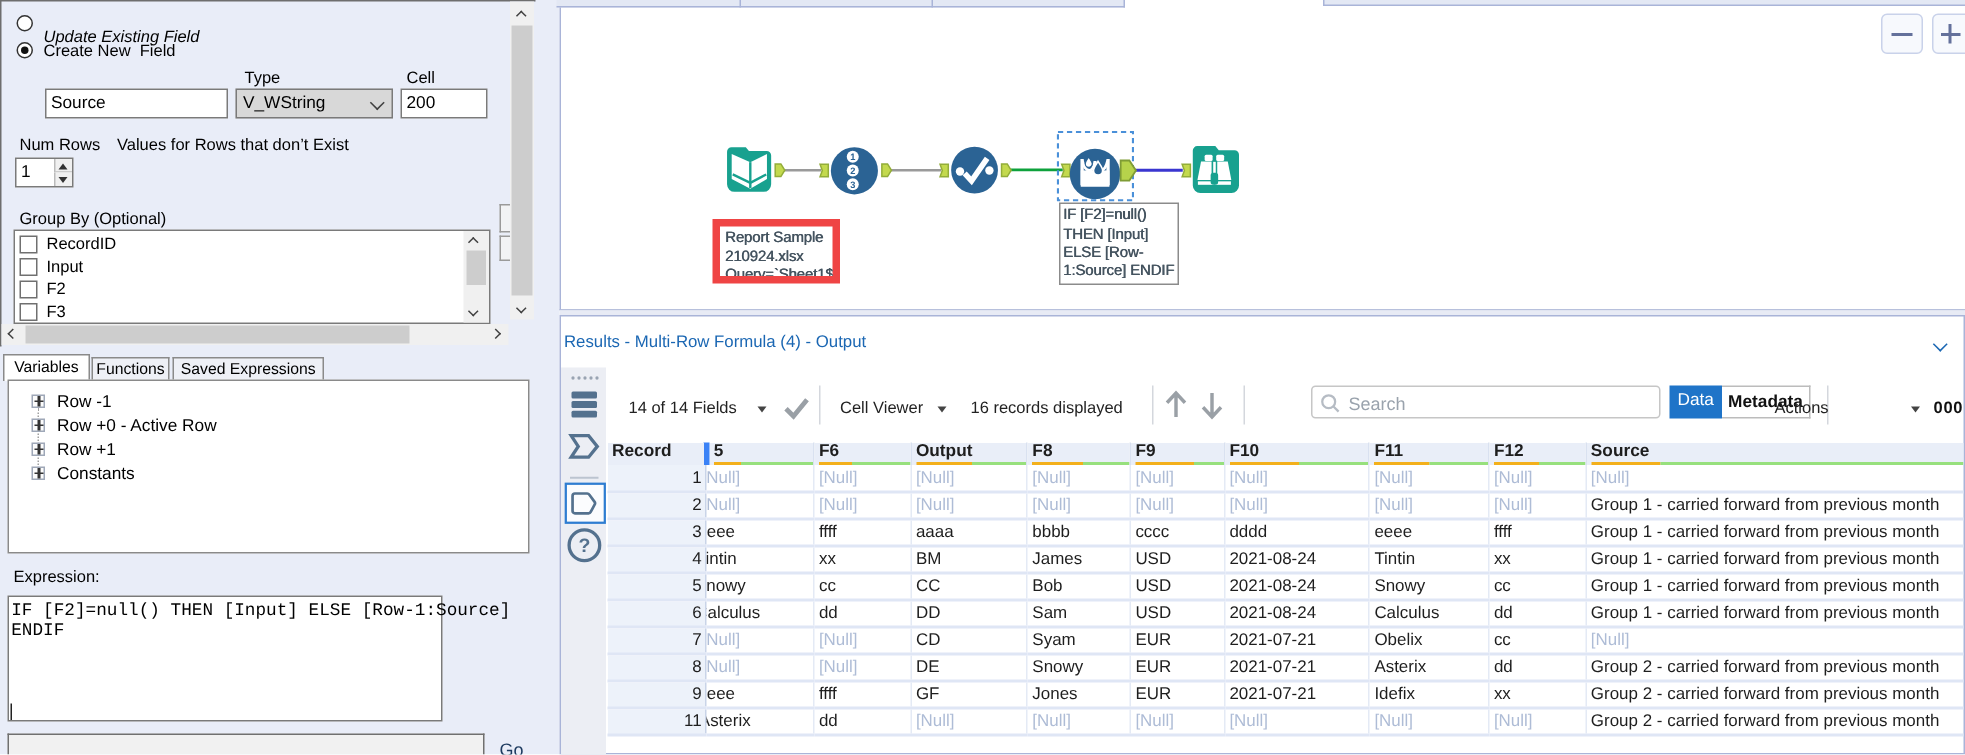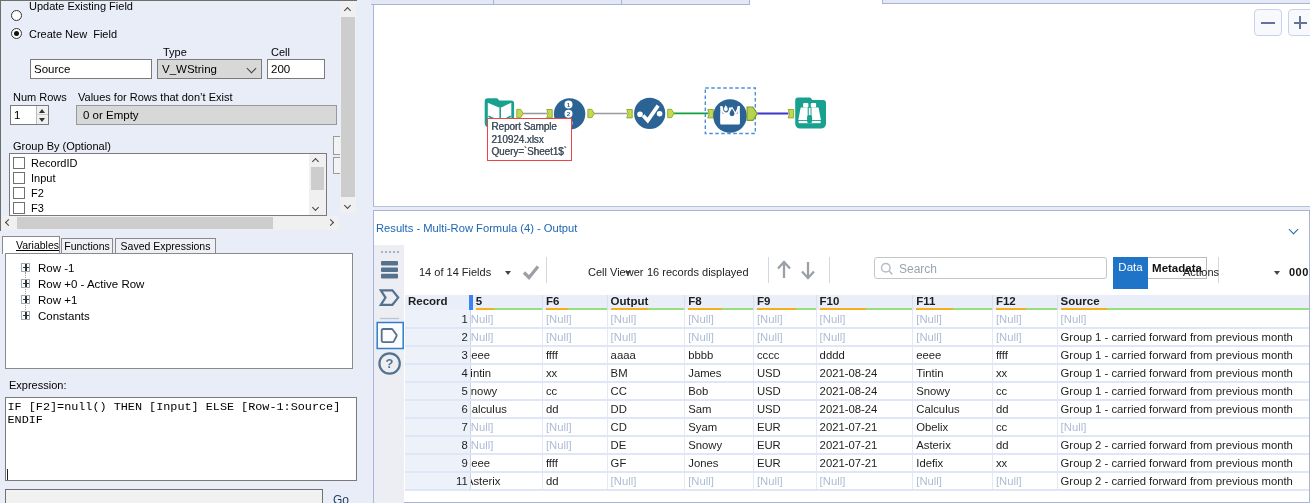--- a/index.html
+++ b/index.html
@@ -30,21 +30,21 @@
 </style>
 </head>
 <body>
 <div id="root">
 
 <div class="abs" id="cfg" style="left:0;top:0;width:373px;height:503px;background:#e9edf8;">
 
   <div class="abs" style="left:0;top:0;width:357px;height:231px;border-top:1px solid #6e6e6e;border-left:1px solid #6e6e6e;"></div>
 
   <div class="abs" style="left:11px;top:10px;width:11px;height:11px;border:1px solid #333;border-radius:50%;background:#fff;"></div>
-  <div class="lbl" style="left:29px;top:0;">Update Existing Field</div>
+  <div class="lbl" style="left:29px;top:19px;font-style:italic;">Update Existing Field</div>
 
   <div class="abs" style="left:11px;top:28px;width:11px;height:11px;border:1px solid #333;border-radius:50%;background:#fff;"></div>
   <div class="abs" style="left:14px;top:31px;width:5px;height:5px;border-radius:50%;background:#111;"></div>
   <div class="lbl" style="left:29px;top:27.5px;">Create New&nbsp; Field</div>
 
   <div class="lbl" style="left:163px;top:46px;">Type</div>
   <div class="lbl" style="left:271px;top:46px;">Cell</div>
 
   <div class="abs" style="left:30px;top:59px;width:122px;height:20px;background:#fff;border:1px solid #7a7a7a;font-size:11.5px;line-height:18px;padding-left:3px;">Source</div>
 
@@ -56,21 +56,20 @@
 
   <div class="lbl" style="left:13px;top:91px;">Num Rows</div>
   <div class="lbl" style="left:78px;top:91px;">Values for Rows that don’t Exist</div>
 
   <div class="abs" style="left:10px;top:105px;width:39px;height:20px;background:#fff;border:1px solid #7a7a7a;font-size:11.5px;line-height:18px;padding-left:3px;">1</div>
   <div class="abs" style="left:36px;top:106px;width:12px;height:9px;background:#f0f0f0;border-left:1px solid #bbb;border-bottom:1px solid #ccc;"></div>
   <div class="abs" style="left:36px;top:115px;width:12px;height:9px;background:#f0f0f0;border-left:1px solid #bbb;"></div>
   <div class="abs" style="left:39px;top:109px;width:0;height:0;border-left:3px solid transparent;border-right:3px solid transparent;border-bottom:4px solid #333;"></div>
   <div class="abs" style="left:39px;top:118px;width:0;height:0;border-left:3px solid transparent;border-right:3px solid transparent;border-top:4px solid #333;"></div>
 
-  <div class="abs" style="left:76px;top:105px;width:261px;height:20px;background:#d8d8d8;border:1px solid #999;font-size:11.5px;line-height:18px;padding-left:6px;">0 or Empty</div>
 
   <div class="lbl" style="left:13px;top:140px;">Group By (Optional)</div>
 
   <div class="abs" style="left:9px;top:153px;width:318px;height:63px;background:#fff;border:1px solid #7a7a7a;"></div>
   <div class="chk" style="left:13px;top:157px;"></div>
       <div class="lbl" style="left:31px;top:156.5px;text-align:right;">RecordID</div>
   <div class="chk" style="left:13px;top:172px;"></div>
       <div class="lbl" style="left:31px;top:171.5px;">Input</div>
   <div class="chk" style="left:13px;top:187px;"></div>
       <div class="lbl" style="left:31px;top:186.5px;">F2</div>
@@ -90,21 +89,21 @@
   <div class="abs" style="left:341px;top:17px;width:14px;height:180px;background:#cdcdcd;"></div>
   <span class="chev down" style="left:344.5px;top:203px;width:5px;height:5px;"></span>
 
   <div class="abs" style="left:1px;top:216px;width:338px;height:14px;background:#f0f0f0;"></div>
   <span class="chev left" style="left:6px;top:220px;width:5px;height:5px;"></span>
   <div class="abs" style="left:17px;top:217px;width:256px;height:12px;background:#cdcdcd;"></div>
   <span class="chev right" style="left:328px;top:220px;width:5px;height:5px;"></span>
 
   <div class="abs" style="left:61px;top:238px;width:52px;height:16px;background:#eef0f6;border:1px solid #8a8a8a;border-bottom:none;font-size:10.5px;text-align:center;line-height:15px;">Functions</div>
   <div class="abs" style="left:115px;top:238px;width:101px;height:16px;background:#eef0f6;border:1px solid #8a8a8a;border-bottom:none;font-size:10.5px;text-align:center;line-height:15px;">Saved Expressions</div>
-  <div class="abs" style="left:2px;top:236px;width:58px;height:18px;background:#fff;border:1px solid #8a8a8a;border-bottom:none;font-size:10.5px;text-align:right;line-height:17px;text-decoration:underline;">Variables</div>
+  <div class="abs" style="left:2px;top:236px;width:58px;height:18px;background:#fff;border:1px solid #8a8a8a;border-bottom:none;font-size:10.5px;text-align:center;line-height:17px;">Variables</div>
 
   <div class="abs" style="left:5px;top:253px;width:348px;height:116px;background:#fff;border:1px solid #8a8a8a;"></div>
   <div class="abs" style="left:25px;top:272px;width:1px;height:40px;background:transparent;border-left:1px dotted #a0a0a0;"></div>
 
   <div class="abs tree-i" style="left:21px;top:263px;width:9px;height:9px;border:1px solid #9fa8b8;background:#fcfcfc;"></div>
   <div class="abs" style="left:22.5px;top:266.5px;width:6px;height:2px;">
         <div style="width:6px;height:1.2px;background:#333;"></div>
       </div>
   <div class="abs" style="left:23px;top:264.2px;width:2px;height:7px;">
         <div style="margin-left:2.4px;width:1.2px;height:6.6px;background:#333;"></div>
@@ -132,21 +131,21 @@
   <div class="abs" style="left:21px;top:311px;width:9px;height:9px;border:1px solid #9fa8b8;background:#fcfcfc;"></div>
   <div class="abs" style="left:22.5px;top:314.5px;width:6px;height:2px;">
         <div style="width:6px;height:1.2px;background:#333;"></div>
       </div>
   <div class="abs" style="left:23px;top:312.2px;width:2px;height:7px;">
         <div style="margin-left:2.4px;width:1.2px;height:6.6px;background:#333;"></div>
       </div>
   <div class="lbl" style="left:38px;top:310px;font-size:11.5px;">Constants</div>
 
   <div class="lbl" style="left:9px;top:379px;">Expression:</div>
-  <div class="abs" style="left:5px;top:397px;width:352px;height:84px;background:#fff;border:1px solid #7a7a7a;font-family:'Liberation Mono',monospace;font-size:11.8px;line-height:13.8px;padding:2.5px 0 0 1.5px;color:#000;white-space:pre;">IF [F2]=null() THEN [Input] ELSE [Row-1:Source]
+  <div class="abs" style="left:5px;top:397px;width:290px;height:84px;background:#fff;border:1px solid #7a7a7a;font-family:'Liberation Mono',monospace;font-size:11.8px;line-height:13.8px;padding:2.5px 0 0 1.5px;color:#000;white-space:pre;">IF [F2]=null() THEN [Input] ELSE [Row-1:Source]
 ENDIF</div>
 
   <div class="abs" style="left:7px;top:469px;width:1px;height:11px;background:#222;"></div>
 
   <div class="abs" style="left:5px;top:489px;width:318px;height:14px;background:#f1f1f1;border:1px solid #707070;border-bottom:none;"></div>
   <div class="abs" style="left:333px;top:493px;font-size:12px;color:#1d3a5f;">Go</div>
 </div>
 
 <div class="abs" id="canvas" style="left:373px;top:0;width:937px;height:207px;background:#fff;border-left:1.5px solid #a9b4d8;border-bottom:1px solid #b7c0dc;">
 
@@ -216,21 +215,22 @@
       <rect x="811.3" y="103.1" width="5.3" height="4.3" rx="1"></rect>
       <path d="M801.2,107.6 h7 v12.4 h-9.4 z"></path>
       <path d="M812,107.6 h7 l2.4,12.4 h-9.4 z"></path>
       <rect x="799.1" y="120.9" width="10.9" height="2.3"></rect>
       <rect x="810.2" y="120.9" width="10.9" height="2.3"></rect>
       <rect x="809.3" y="107.9" width="1.7" height="7.5"></rect>
     </g>
     <rect x="807.6" y="115.2" width="5" height="8" rx="1.8" fill="#18a18f"></rect>
   </svg>
 
-  <div class="abs" style="left:101.3px;top:118px;width:84.6px;height:42.6px;background:#fff;border:1px solid #ef4444;font-size:10px;color:#44535f;line-height:12.2px;letter-spacing:-0.1px;padding:2.4px 0 0 3px;white-space:nowrap;overflow:hidden;text-shadow:0.35px 0 0 #44535f;margin-left:12px;">Report Sample<br>210924.xlsx<br>Query=`Sheet1$`</div>
+  <div class="abs" style="left:101.3px;top:146px;width:84.6px;height:42.6px;background:#fff;border:5px solid #ef4444;font-size:10px;color:#44535f;line-height:12.2px;letter-spacing:-0.1px;padding:2.4px 0 0 3px;white-space:nowrap;overflow:hidden;text-shadow:0.35px 0 0 #44535f;">Report Sample<br>210924.xlsx<br>Query=`Sheet1$`</div>
+  <div class="abs" style="left:331.7px;top:135.2px;width:80.1px;height:54.6px;background:#fff;border:1px solid #8b8b8b;font-size:10px;color:#44535f;line-height:12.3px;letter-spacing:-0.1px;padding:2.2px 0 0 2px;white-space:nowrap;overflow:hidden;text-shadow:0.35px 0 0 #44535f;">IF [F2]=null()<br>THEN [Input]<br>ELSE [Row-<br>1:Source] ENDIF</div>
 </div>
 
 <div class="abs" style="left:373px;top:207px;width:937px;height:3px;background:#e8ebf5;"></div>
 
 <div class="abs" id="results" style="left:373px;top:210px;width:937px;height:293px;background:#fff;border:1px solid #a9b4d8;">
 
   <div class="abs" style="left:2px;top:11px;font-size:11.2px;color:#1b67b3;">Results - Multi-Row Formula (4) - Output</div>
   <span class="chev down" style="left:916px;top:15px;width:7px;height:7px;border-color:#1b67b3;border-width:0 1.8px 1.8px 0;"></span>
 
   <div class="abs" style="left:0;top:34px;width:30px;height:258px;background:#eceef4;"></div>
@@ -254,40 +254,40 @@
     <circle cx="15.6" cy="118.5" r="10.2" fill="none" stroke="#54718e" stroke-width="2.2"></circle>
     <text x="15.6" y="123.3" font-size="13" font-weight="bold" fill="#54718e" text-anchor="middle" font-family="Liberation Sans">?</text>
   </svg>
 
   <div class="abs" style="left:45px;top:55px;font-size:11px;color:#222;">14 of 14 Fields</div>
   <span class="abs" style="left:131px;top:60px;width:0;height:0;border-left:3.5px solid transparent;border-right:3.5px solid transparent;border-top:4.5px solid #444;"></span>
   <svg class="abs" style="left:147px;top:52px;" width="20" height="18" viewBox="0 0 20 18">
         <path d="M3,9.5 L8,14.5 L17,3.5" stroke="#9aa0a6" stroke-width="3.2" fill="none"></path>
       </svg>
   <div class="abs" style="left:172px;top:46px;width:1px;height:26px;background:#d4d7dd;"></div>
-  <div class="abs" style="left:186px;top:55px;font-size:11px;color:#222;margin-left:28px;">Cell Viewer</div>
+  <div class="abs" style="left:186px;top:55px;font-size:11px;color:#222;">Cell Viewer</div>
   <span class="abs" style="left:251px;top:60px;width:0;height:0;border-left:3.5px solid transparent;border-right:3.5px solid transparent;border-top:4.5px solid #444;"></span>
   <div class="abs" style="left:273px;top:55px;font-size:11px;color:#222;">16 records displayed</div>
   <div class="abs" style="left:394px;top:46px;width:1px;height:26px;background:#d4d7dd;"></div>
   <svg class="abs" style="left:400px;top:48px;" width="20" height="22" viewBox="0 0 20 22">
         <path d="M10,19 V3.5 M4,9.5 L10,3 L16,9.5" stroke="#9aa0a6" stroke-width="2.3" fill="none"></path>
       </svg>
   <svg class="abs" style="left:424px;top:48px;" width="20" height="22" viewBox="0 0 20 22">
         <path d="M10,3 V18.5 M4,12.5 L10,19 L16,12.5" stroke="#9aa0a6" stroke-width="2.3" fill="none"></path>
       </svg>
   <div class="abs" style="left:455px;top:46px;width:1px;height:26px;background:#d4d7dd;"></div>
 
   <div class="abs" style="left:500px;top:46px;width:233px;height:22px;border:1px solid #c6c6c6;border-radius:3px;background:#fff;"></div>
   <svg class="abs" style="left:506px;top:51px;" width="14" height="14" viewBox="0 0 14 14">
         <circle cx="5.8" cy="5.8" r="4.3" fill="none" stroke="#b6bcc4" stroke-width="1.5"></circle>
         <line x1="9" y1="9" x2="12.4" y2="12.4" stroke="#b6bcc4" stroke-width="1.5"></line>
       </svg>
   <div class="abs" style="left:525px;top:51px;font-size:12px;color:#9aa3ad;">Search</div>
 
-  <div class="abs" style="left:739px;top:46px;width:35px;height:32px;background:#1f74c8;color:#fff;font-size:11.5px;text-align:center;line-height:21px;">Data</div>
+  <div class="abs" style="left:739px;top:46px;width:35px;height:22px;background:#1f74c8;color:#fff;font-size:11.5px;text-align:center;line-height:21px;">Data</div>
   <div class="abs" style="left:774px;top:46px;width:59px;height:22px;background:#fff;border:1px solid #bcbcbc;border-left:none;color:#111;font-size:11.5px;font-weight:bold;text-align:center;line-height:20px;">Metadata</div>
   <div class="abs" style="left:844px;top:46px;width:1px;height:26px;background:#d4d7dd;"></div>
   <div class="abs" style="left:809px;top:55px;font-size:11px;color:#222;">Actions</div>
   <span class="abs" style="left:900px;top:60px;width:0;height:0;border-left:3.5px solid transparent;border-right:3.5px solid transparent;border-top:4.5px solid #444;"></span>
   <div class="abs" style="left:915px;top:55px;font-size:11px;font-weight:bold;color:#111;letter-spacing:0.5px;">000</div>
 
   <table class="abs" id="grid" style="left:31px;top:83.5px;">
     <colgroup>
       <col style="width:66px">
           <col style="width:72px">

